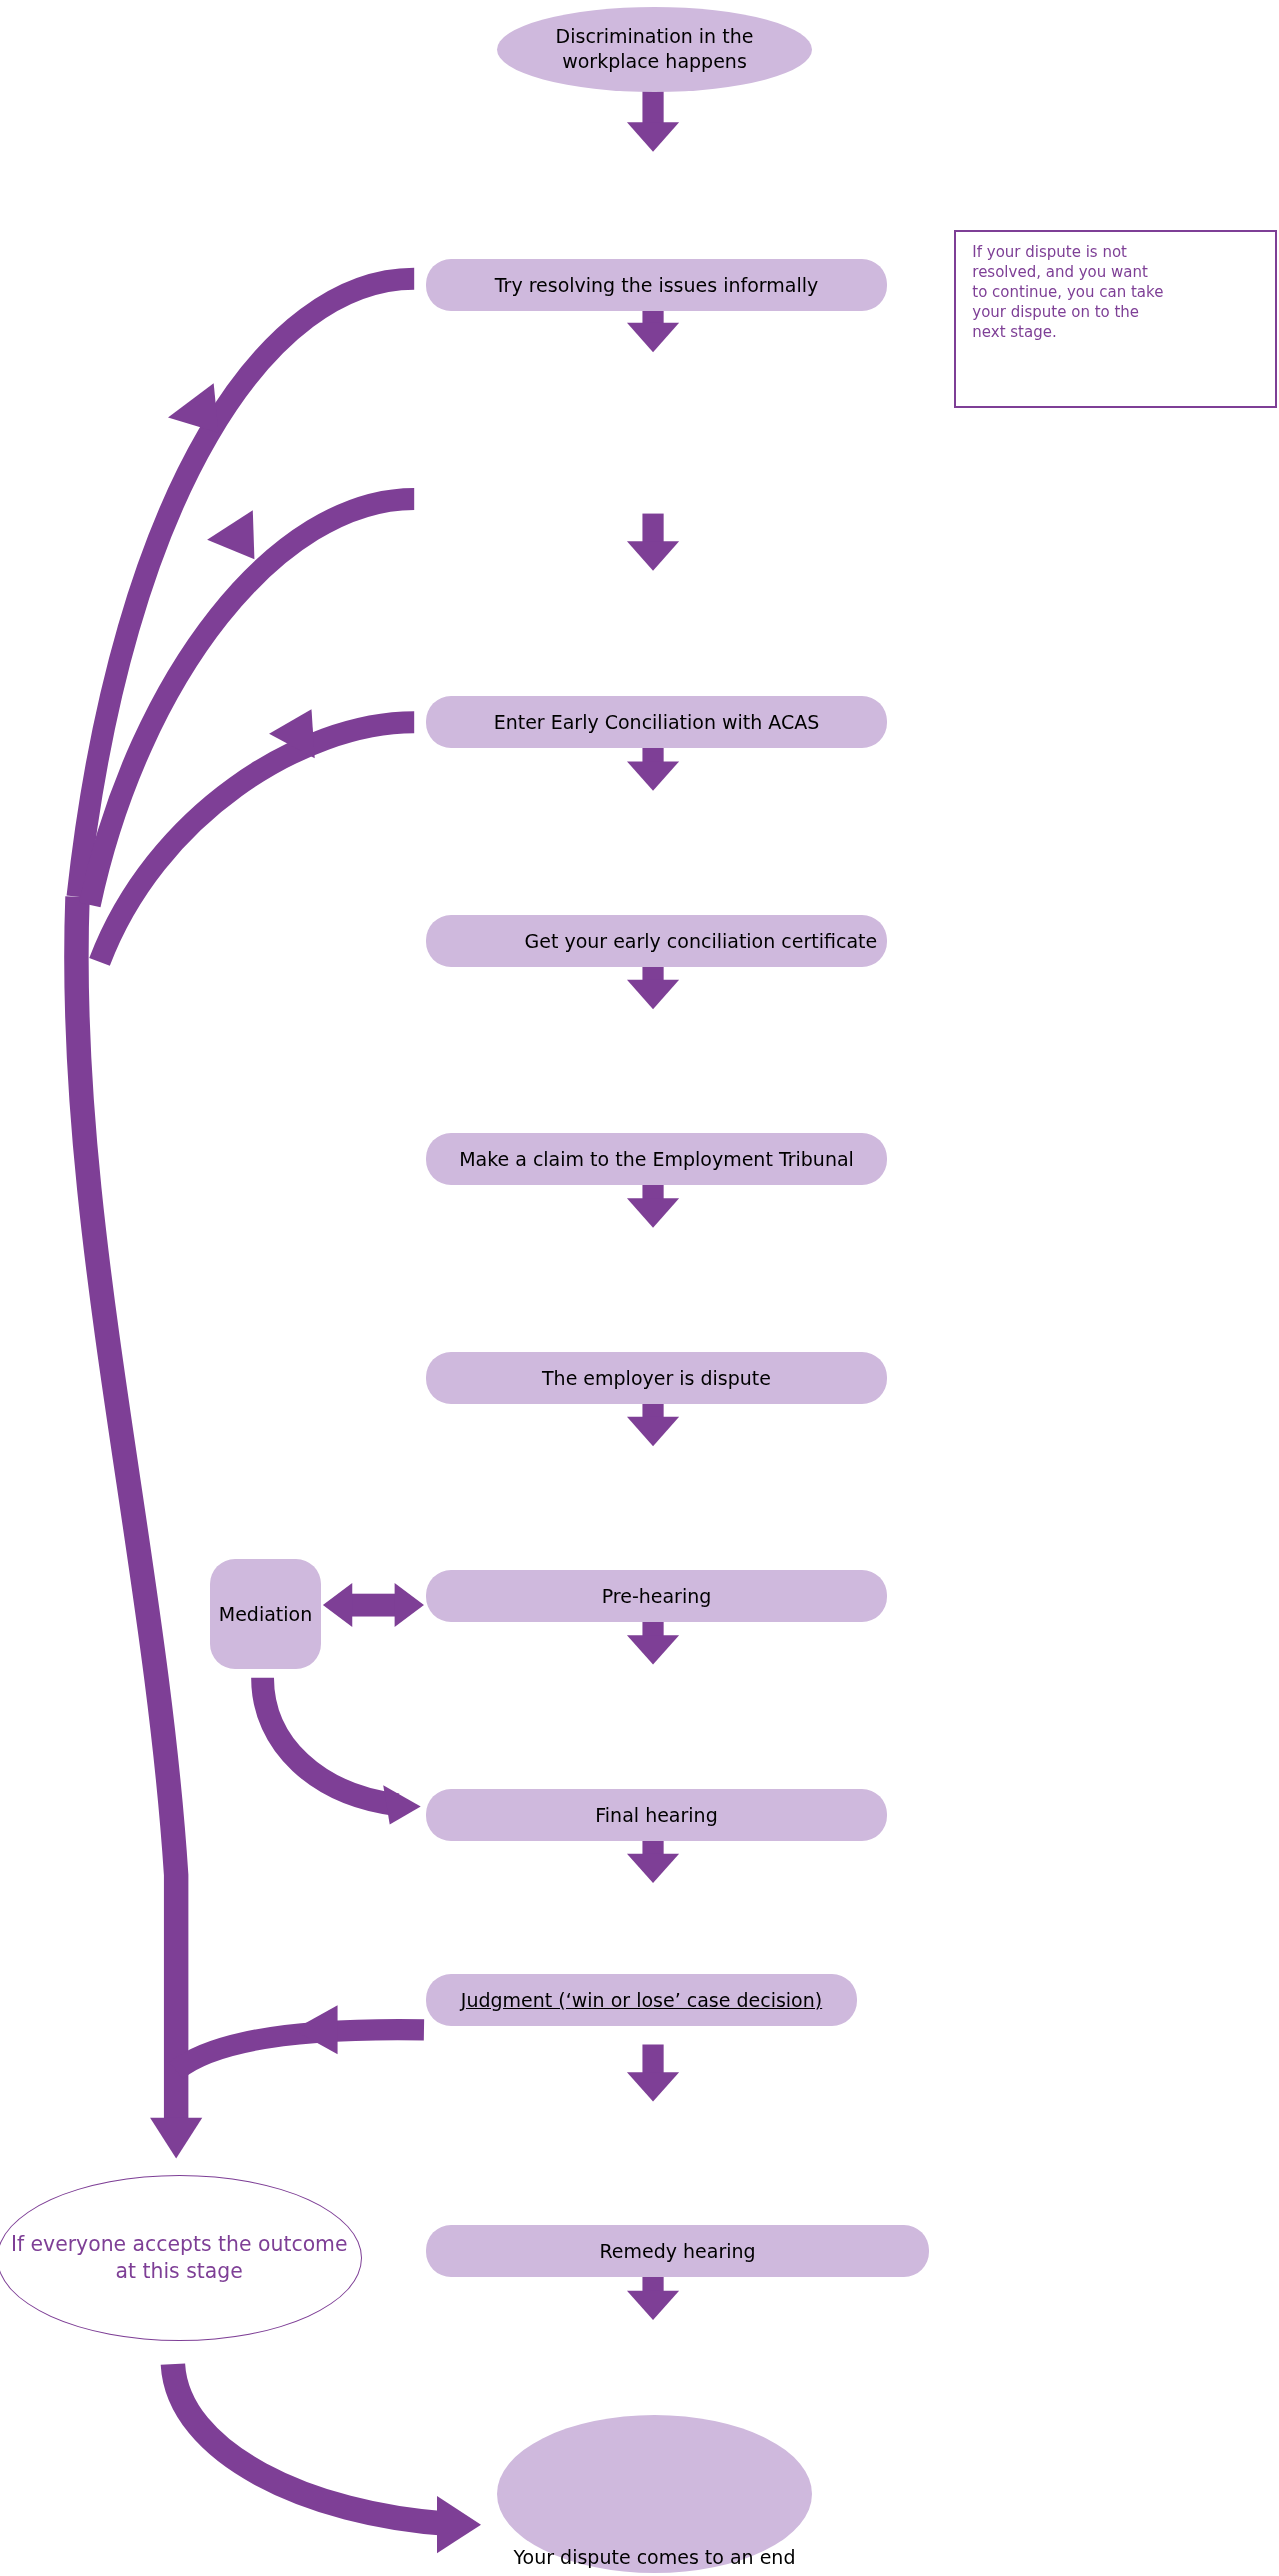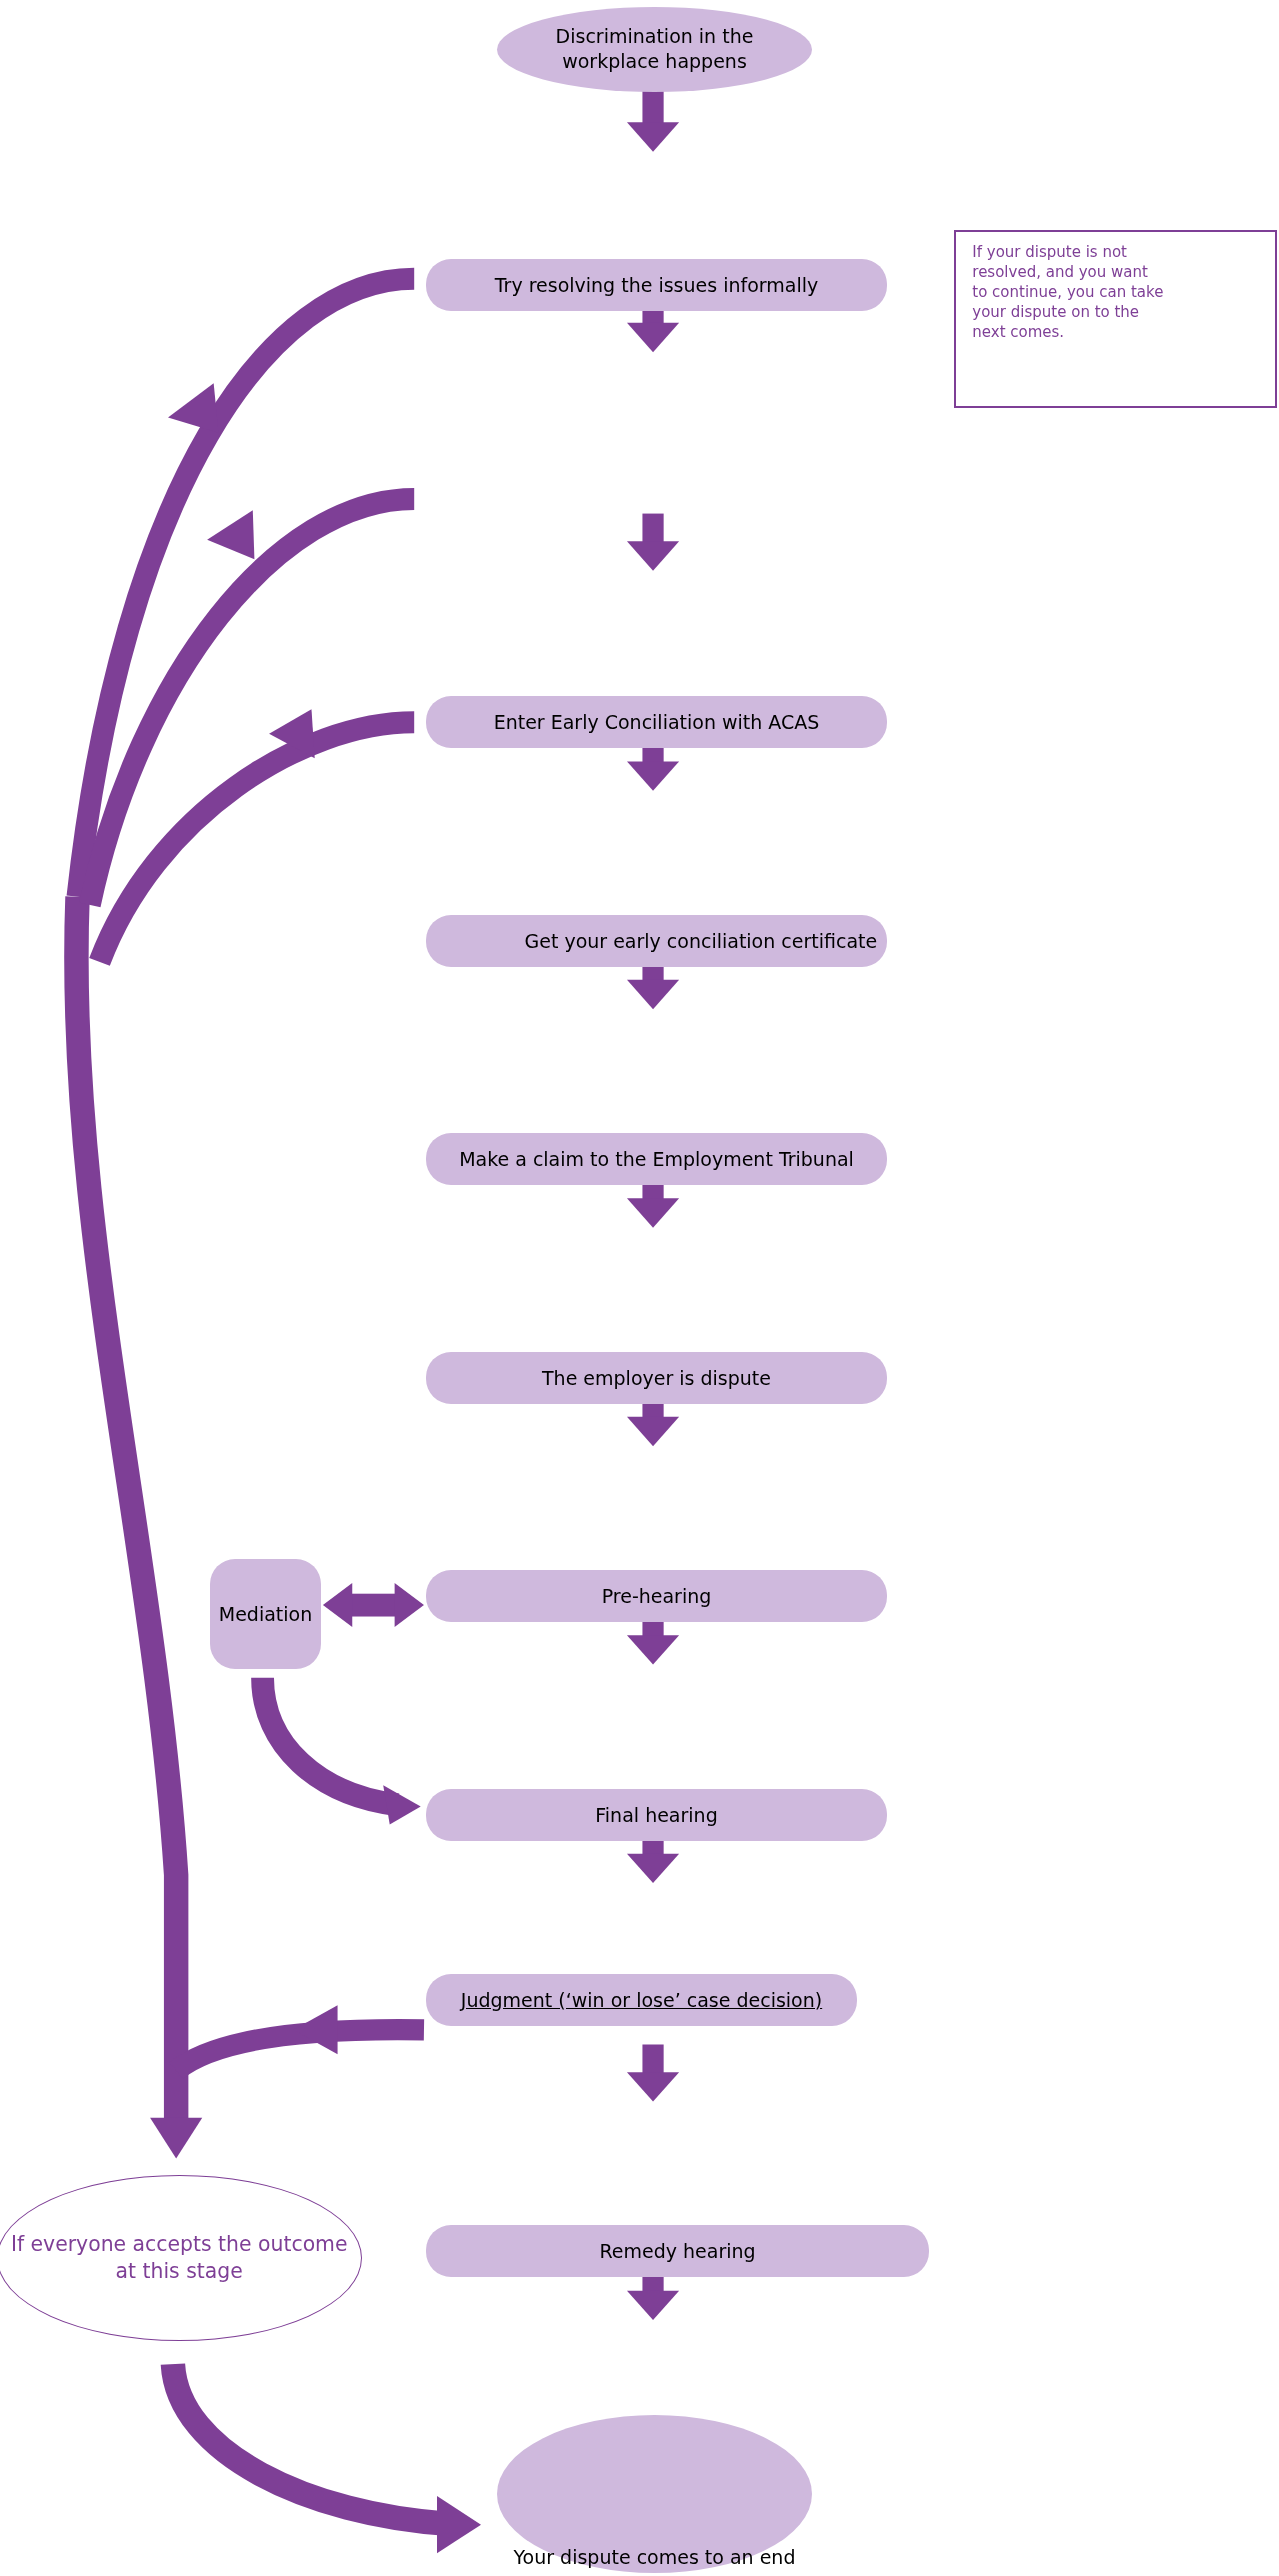--- a/index.html
+++ b/index.html
@@ -220,17 +220,17 @@
 
   <div class="node-box node-ellipse-filled" style="left:497px; top:2415px; width:315px; height:158px;align-items:flex-end;">
     <span>Your dispute comes to an end</span>
   </div>
 
   <div class="note-box" style="left:954px; top:230px; width:323px; height:178px;">
     <span>If your dispute is not</span>
     <span>resolved, and you want</span>
     <span>to continue, you can take</span>
     <span>your dispute on to the</span>
-    <span>next comes.</span>
+    <span>next stage.</span>
   </div>
 
 </div>
 
 
 </body></html>

